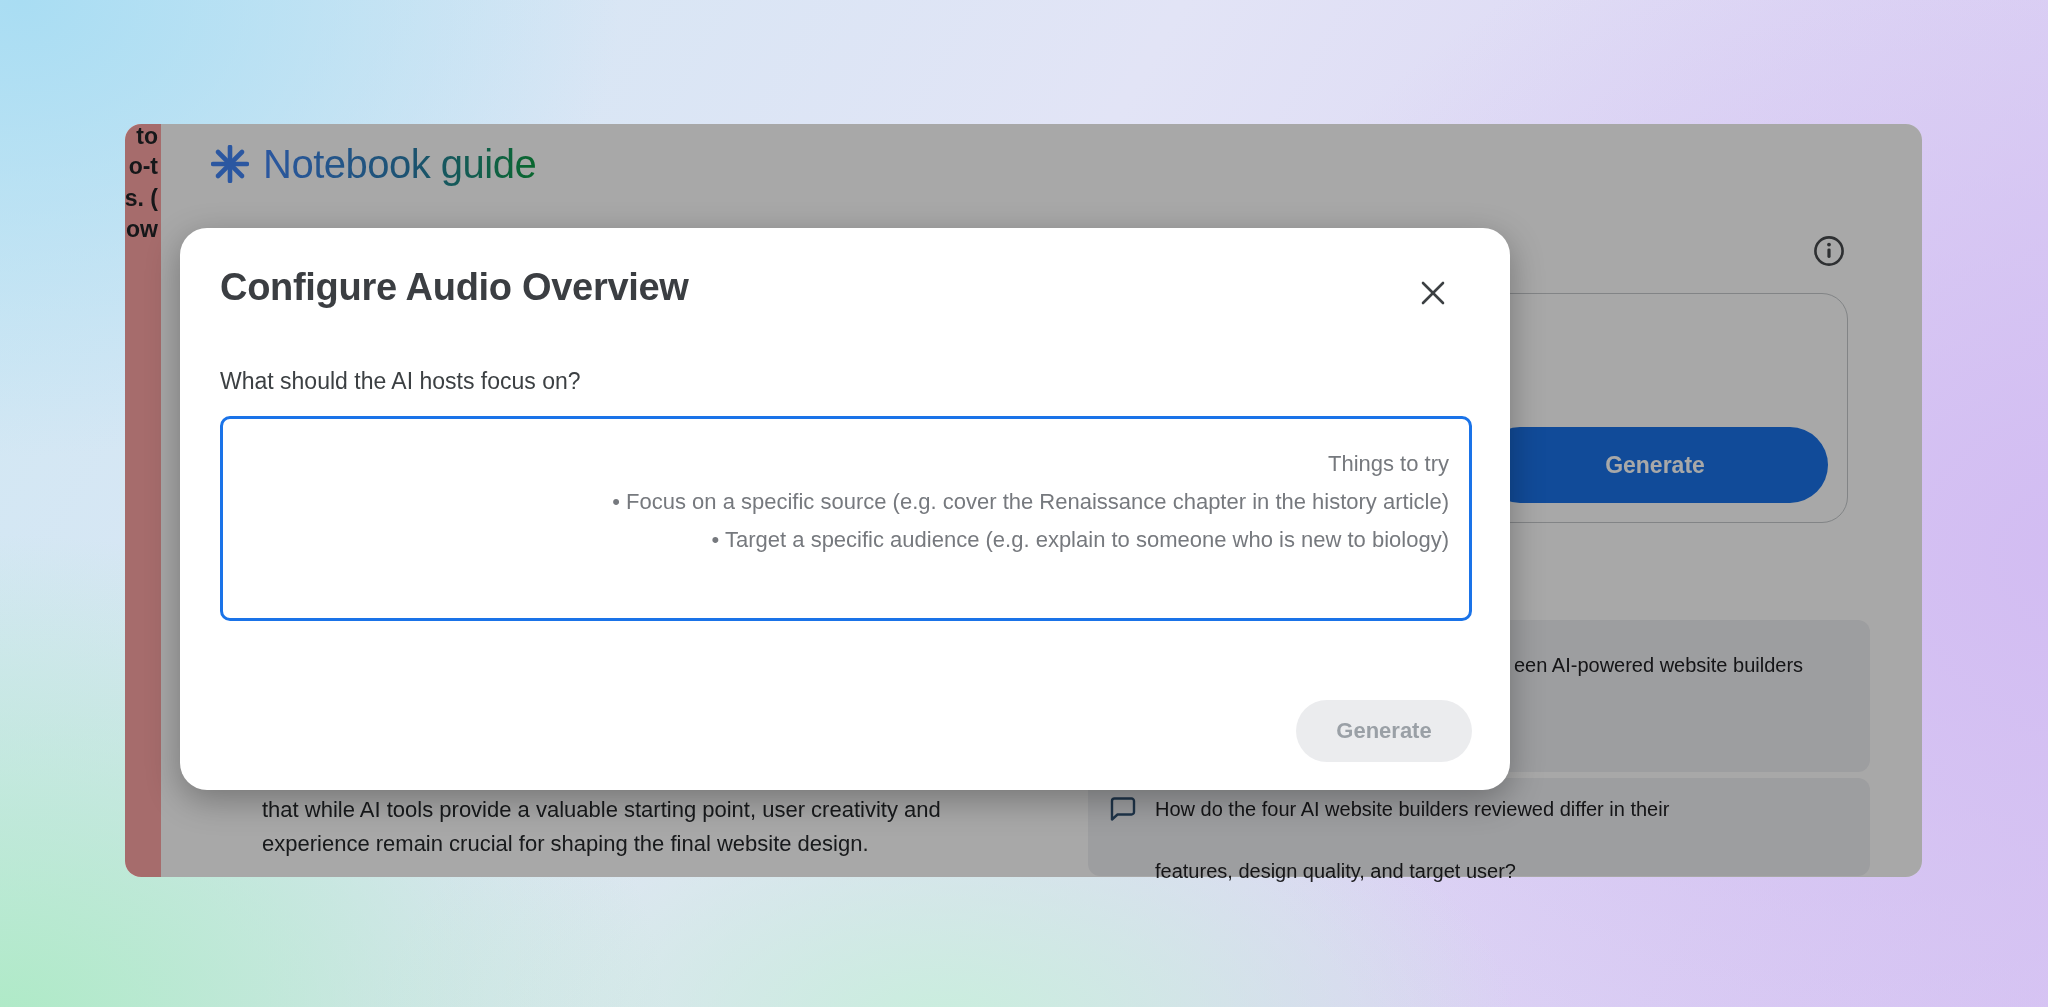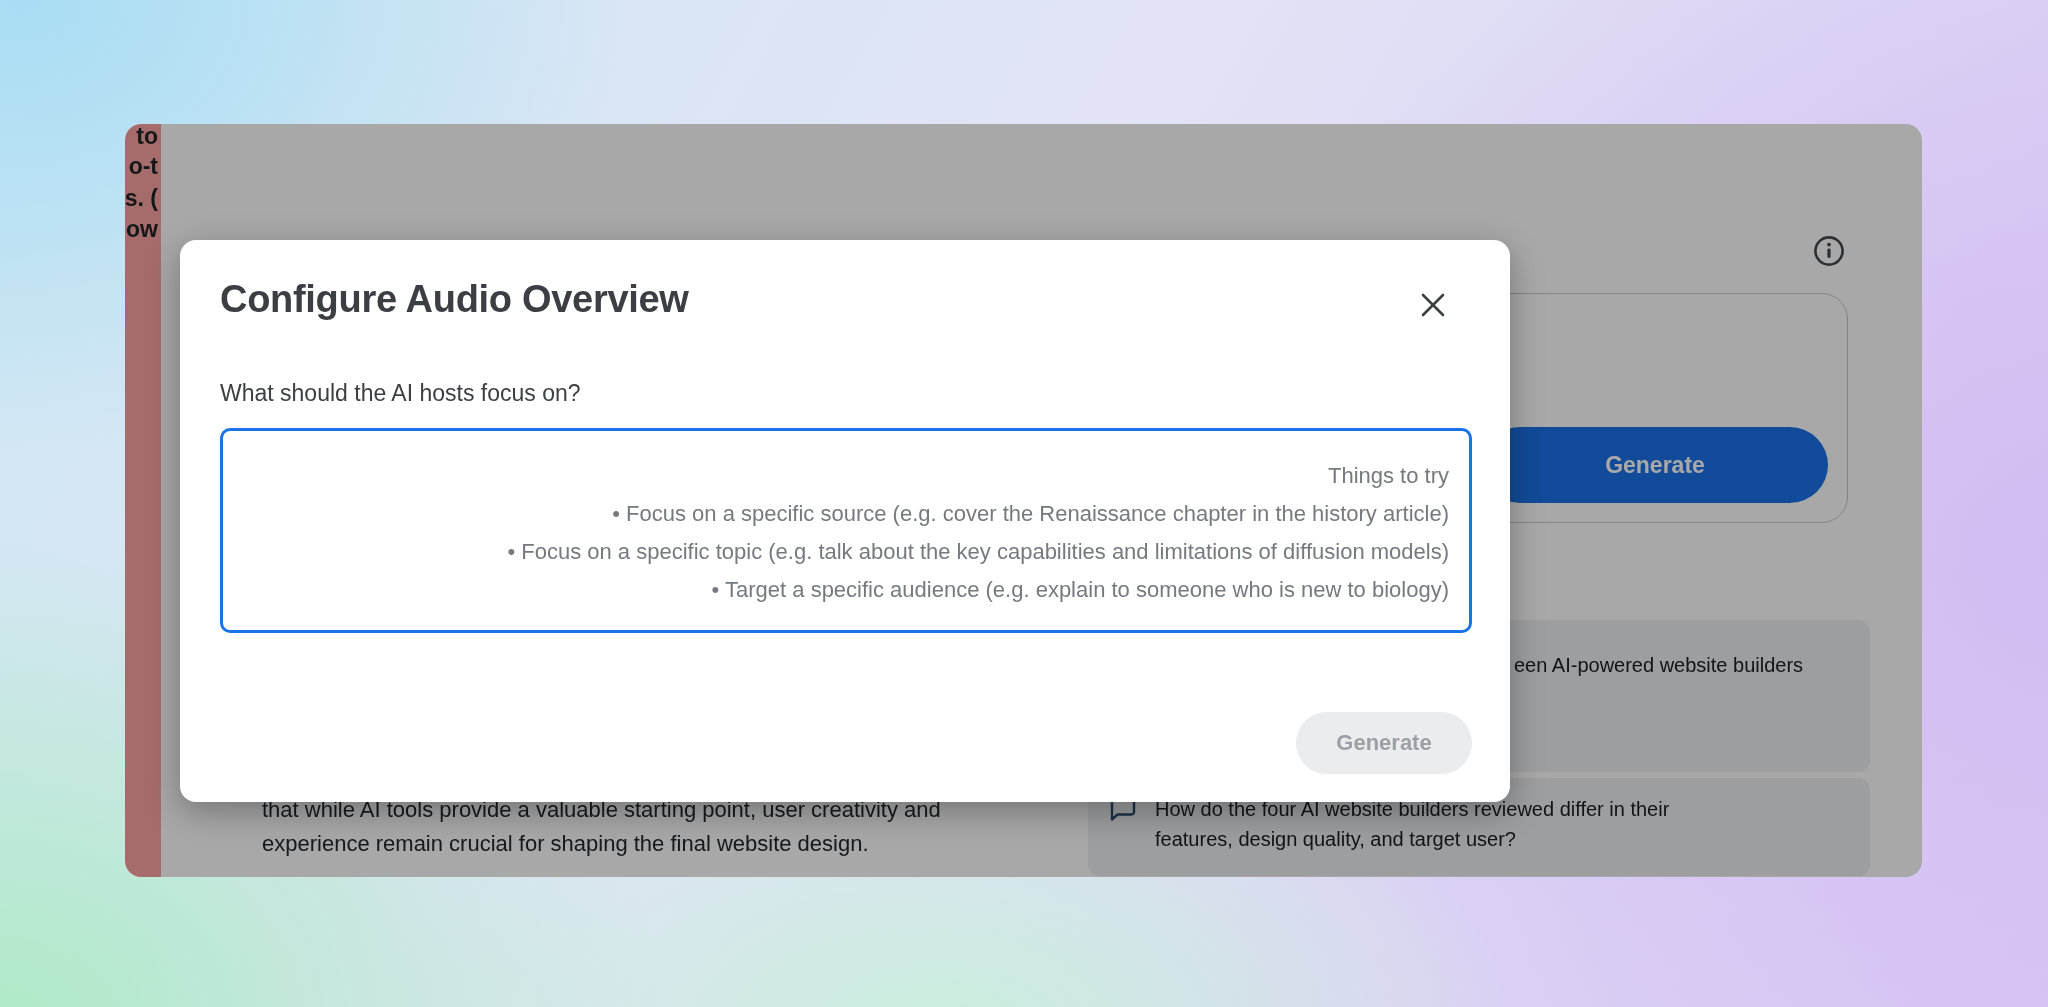--- a/index.html
+++ b/index.html
@@ -40,22 +40,22 @@
 
   .sug-card { position:absolute; background:#eff0f3; border-radius:12px; }
   .sug-text { position:absolute; font-size:20px; color:#202124; line-height:30px; white-space:nowrap; }
 
   .para-line { position:absolute; font-size:22px; color:#25282b; line-height:30px; white-space:nowrap; }
 
   .scrim { position:absolute; left:125px; top:124px; width:1797px; height:753px;
            background:rgba(0,0,0,0.34); border-radius:16px; }
 
   
-  .modal { position:absolute; left:180px; top:240px; width:1330px; height:562px;
-           background:#ffffff; border-radius:16px;
+  .modal { position:absolute; left:180px; top:228px; width:1330px; height:562px;
+           background:#ffffff; border-radius:27px;
            box-shadow:0 10px 34px rgba(0,0,0,0.30); }
   .modal-title { position:absolute; left:40px; top:38px; font-size:38px; font-weight:700;
                  color:#3b3e42; letter-spacing:-0.3px; }
   .close-btn { position:absolute; left:1228px; top:40px; width:50px; height:50px;
                border:none; background:transparent; cursor:pointer;
                display:flex; align-items:center; justify-content:center; }
   .prompt-label { position:absolute; left:40px; top:140px; font-size:23px; color:#3c4043; }
   .ta { position:absolute; left:40px; top:188px; width:1252px; height:205px;
         border:3px solid #1a73e8; border-radius:10px; background:#fff; cursor:text;
         padding:26px 20px 0 21px; overflow:hidden;text-align:right; }
@@ -72,41 +72,52 @@
 
   <div class="panel">
     <div class="strip">
       <span class="frag" style="top:-2px">to</span>
       <span class="frag" style="top:28px">o-t</span>
       <span class="frag" style="top:60px">s. (</span>
       <span class="frag" style="top:91px">ow</span>
     </div>
   </div>
 
+  <div class="ng-header abs">
+    <svg width="38" height="38" viewBox="0 0 38 38">
+      <g stroke="#4285f4" stroke-width="4.6" stroke-linecap="round">
+        <line x1="19" y1="2" x2="19" y2="36"></line>
+        <line x1="2" y1="19" x2="36" y2="19"></line>
+        <line x1="7" y1="7" x2="31" y2="31"></line>
+        <line x1="31" y1="7" x2="7" y2="31"></line>
+      </g>
+    </svg>
+    <span class="ng-title">Notebook guide</span>
+  </div>
 
   <div class="info-btn abs">
     <svg width="34" height="34" viewBox="0 0 34 34">
       <circle cx="17" cy="17" r="13.6" fill="none" stroke="#46494c" stroke-width="2.6"></circle>
       <circle cx="17" cy="10.6" r="1.9" fill="#46494c"></circle>
       <rect x="15.4" y="14.4" width="3.2" height="9.6" rx="1.4" fill="#46494c"></rect>
     </svg>
   </div>
 
   <div class="ao-card abs"></div>
   <button class="btn-blue abs">Generate</button>
 
   <div class="sug-card abs" style="left:1258px; top:620px; width:612px; height:152px;"></div>
   <span class="sug-text abs" style="left:1514px; top:650px;">een AI-powered website builders</span>
 
   <div class="sug-card abs" style="left:1088px; top:778px; width:782px; height:98px;"></div>
   <svg class="abs" style="left:1108px; top:795px;" width="28" height="28" viewBox="0 0 28 28">
     <path d="M6.5 3.5 h17 a2.5 2.5 0 0 1 2.5 2.5 v11 a2.5 2.5 0 0 1 -2.5 2.5 h-14 l-5.5 5 v-18.5 a2.5 2.5 0 0 1 2.5 -2.5 z" fill="none" stroke="#2e4f70" stroke-width="2.4" stroke-linejoin="round"></path>
   </svg>
   <span class="sug-text abs" style="left:1155px; top:794px;">How do the four AI website builders reviewed differ in their</span>
-  <span class="sug-text abs" style="left:1155px; top:824px;">features, design quality, and target user?</span>
+  <span class="sug-text abs" style="left:1155px; top:856px;">features, design quality, and target user?</span>
 
   <span class="para-line abs" style="left:262px; top:795px;">that while AI tools provide a valuable starting point, user creativity and</span>
   <span class="para-line abs" style="left:262px; top:829px;">experience remain crucial for shaping the final website design.</span>
 
   <div class="scrim"></div>
 
   <div class="modal">
     <h1 class="modal-title">Configure Audio Overview</h1>
 
     <button class="close-btn">
@@ -116,20 +127,19 @@
           <line x1="25" y1="5" x2="5" y2="25"></line>
         </g>
       </svg>
     </button>
 
     <div class="prompt-label">What should the AI hosts focus on?</div>
 
     <div class="ta" role="textbox" aria-multiline="true">
       <div class="ta-line">Things to try</div>
       <div class="ta-line indent">• Focus on a specific source (e.g. cover the Renaissance chapter in the history article)</div>
-      <div class="ta-line indent">• Focus on a specific topic (e.g. talk about the key capabilities and limitations of diffusion models)</div>
       <div class="ta-line indent">• Target a specific audience (e.g. explain to someone who is new to biology)</div>
     </div>
 
     <button class="btn-disabled" disabled="">Generate</button>
   </div>
 
 </div>
 
 </body></html>

